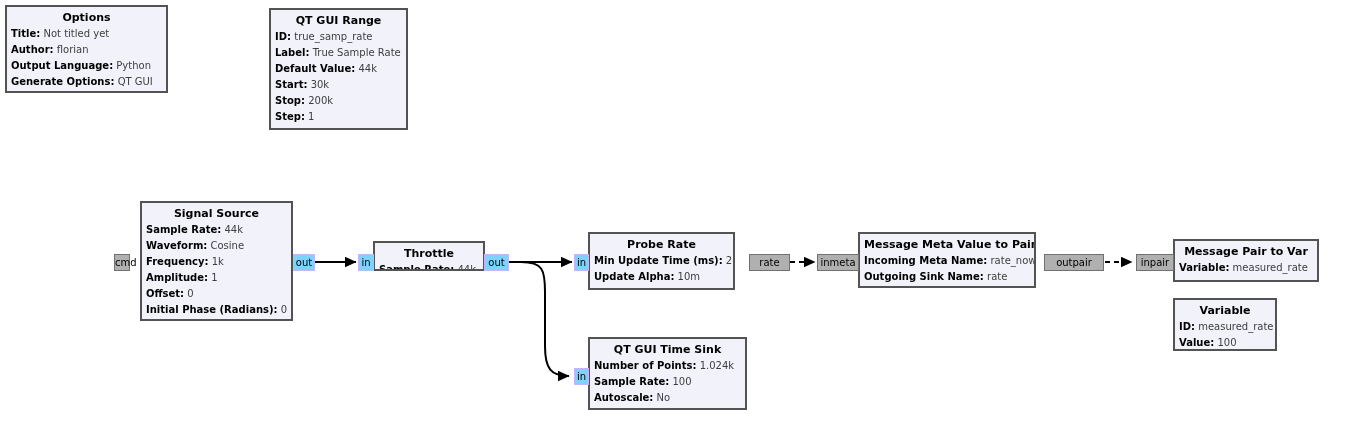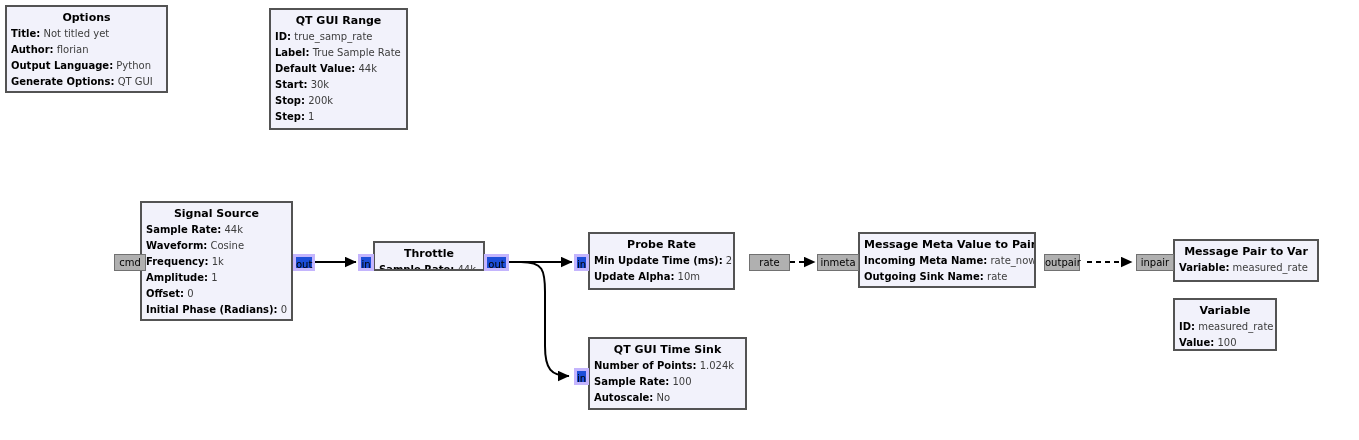--- a/index.html
+++ b/index.html
@@ -41,22 +41,22 @@
   .port {
     position: absolute;
     box-sizing: border-box;
     height: 17px;
     font-size: 10px;
     line-height: 15px;
     text-align: center;
     color: #000000;
   }
   .port-stream {
-    background: #1d4ed8;
-    border: 3px solid #c4b5fd;
+    background: #7dd3fc;
+    border: 1px solid #c4b5fd;
   }
   .port-msg {
     background: #b0b0b0;
     border: 1px solid #717171;
   }
   #wires {
     position: absolute;
     left: 0; top: 0;
     width: 1359px;
     height: 440px;
@@ -152,21 +152,21 @@
     </div>
     <div class="param">
       <span class="pname">Offset:</span>
       <span class="pval">0</span>
     </div>
     <div class="param">
       <span class="pname">Initial Phase (Radians):</span>
       <span class="pval">0</span>
     </div>
   </div>
-  <div class="port port-msg" style="left:114px;top:254px;width:32px;">cmd</div>
+  <div class="port port-msg" style="left:114px;top:254px;width:16px;">cmd</div>
   <div class="port port-stream" style="left:293px;top:254px;width:22px;">out</div>
 
   <div class="block" style="left:373px;top:241px;width:112px;height:30px;">
     <div class="block-title">Throttle</div>
     <div class="param">
       <span class="pname">Sample Rate:</span>
       <span class="pval">44k</span>
     </div>
   </div>
   <div class="port port-stream" style="left:358px;top:254px;width:16px;">in</div>
@@ -208,21 +208,21 @@
     <div class="param">
       <span class="pname">Incoming Meta Name:</span>
       <span class="pval">rate_now</span>
     </div>
     <div class="param">
       <span class="pname">Outgoing Sink Name:</span>
       <span class="pval">rate</span>
     </div>
   </div>
   <div class="port port-msg" style="left:817px;top:254px;width:42px;">inmeta</div>
-  <div class="port port-msg" style="left:1044px;top:254px;width:36px;">outpair</div>
+  <div class="port port-msg" style="left:1044px;top:254px;width:60px;">outpair</div>
 
   <div class="block" style="left:1173px;top:239px;width:146px;height:43px;">
     <div class="block-title">Message Pair to Var</div>
     <div class="param">
       <span class="pname">Variable:</span>
       <span class="pval">measured_rate</span>
     </div>
   </div>
   <div class="port port-msg" style="left:1136px;top:254px;width:38px;">inpair</div>
 

